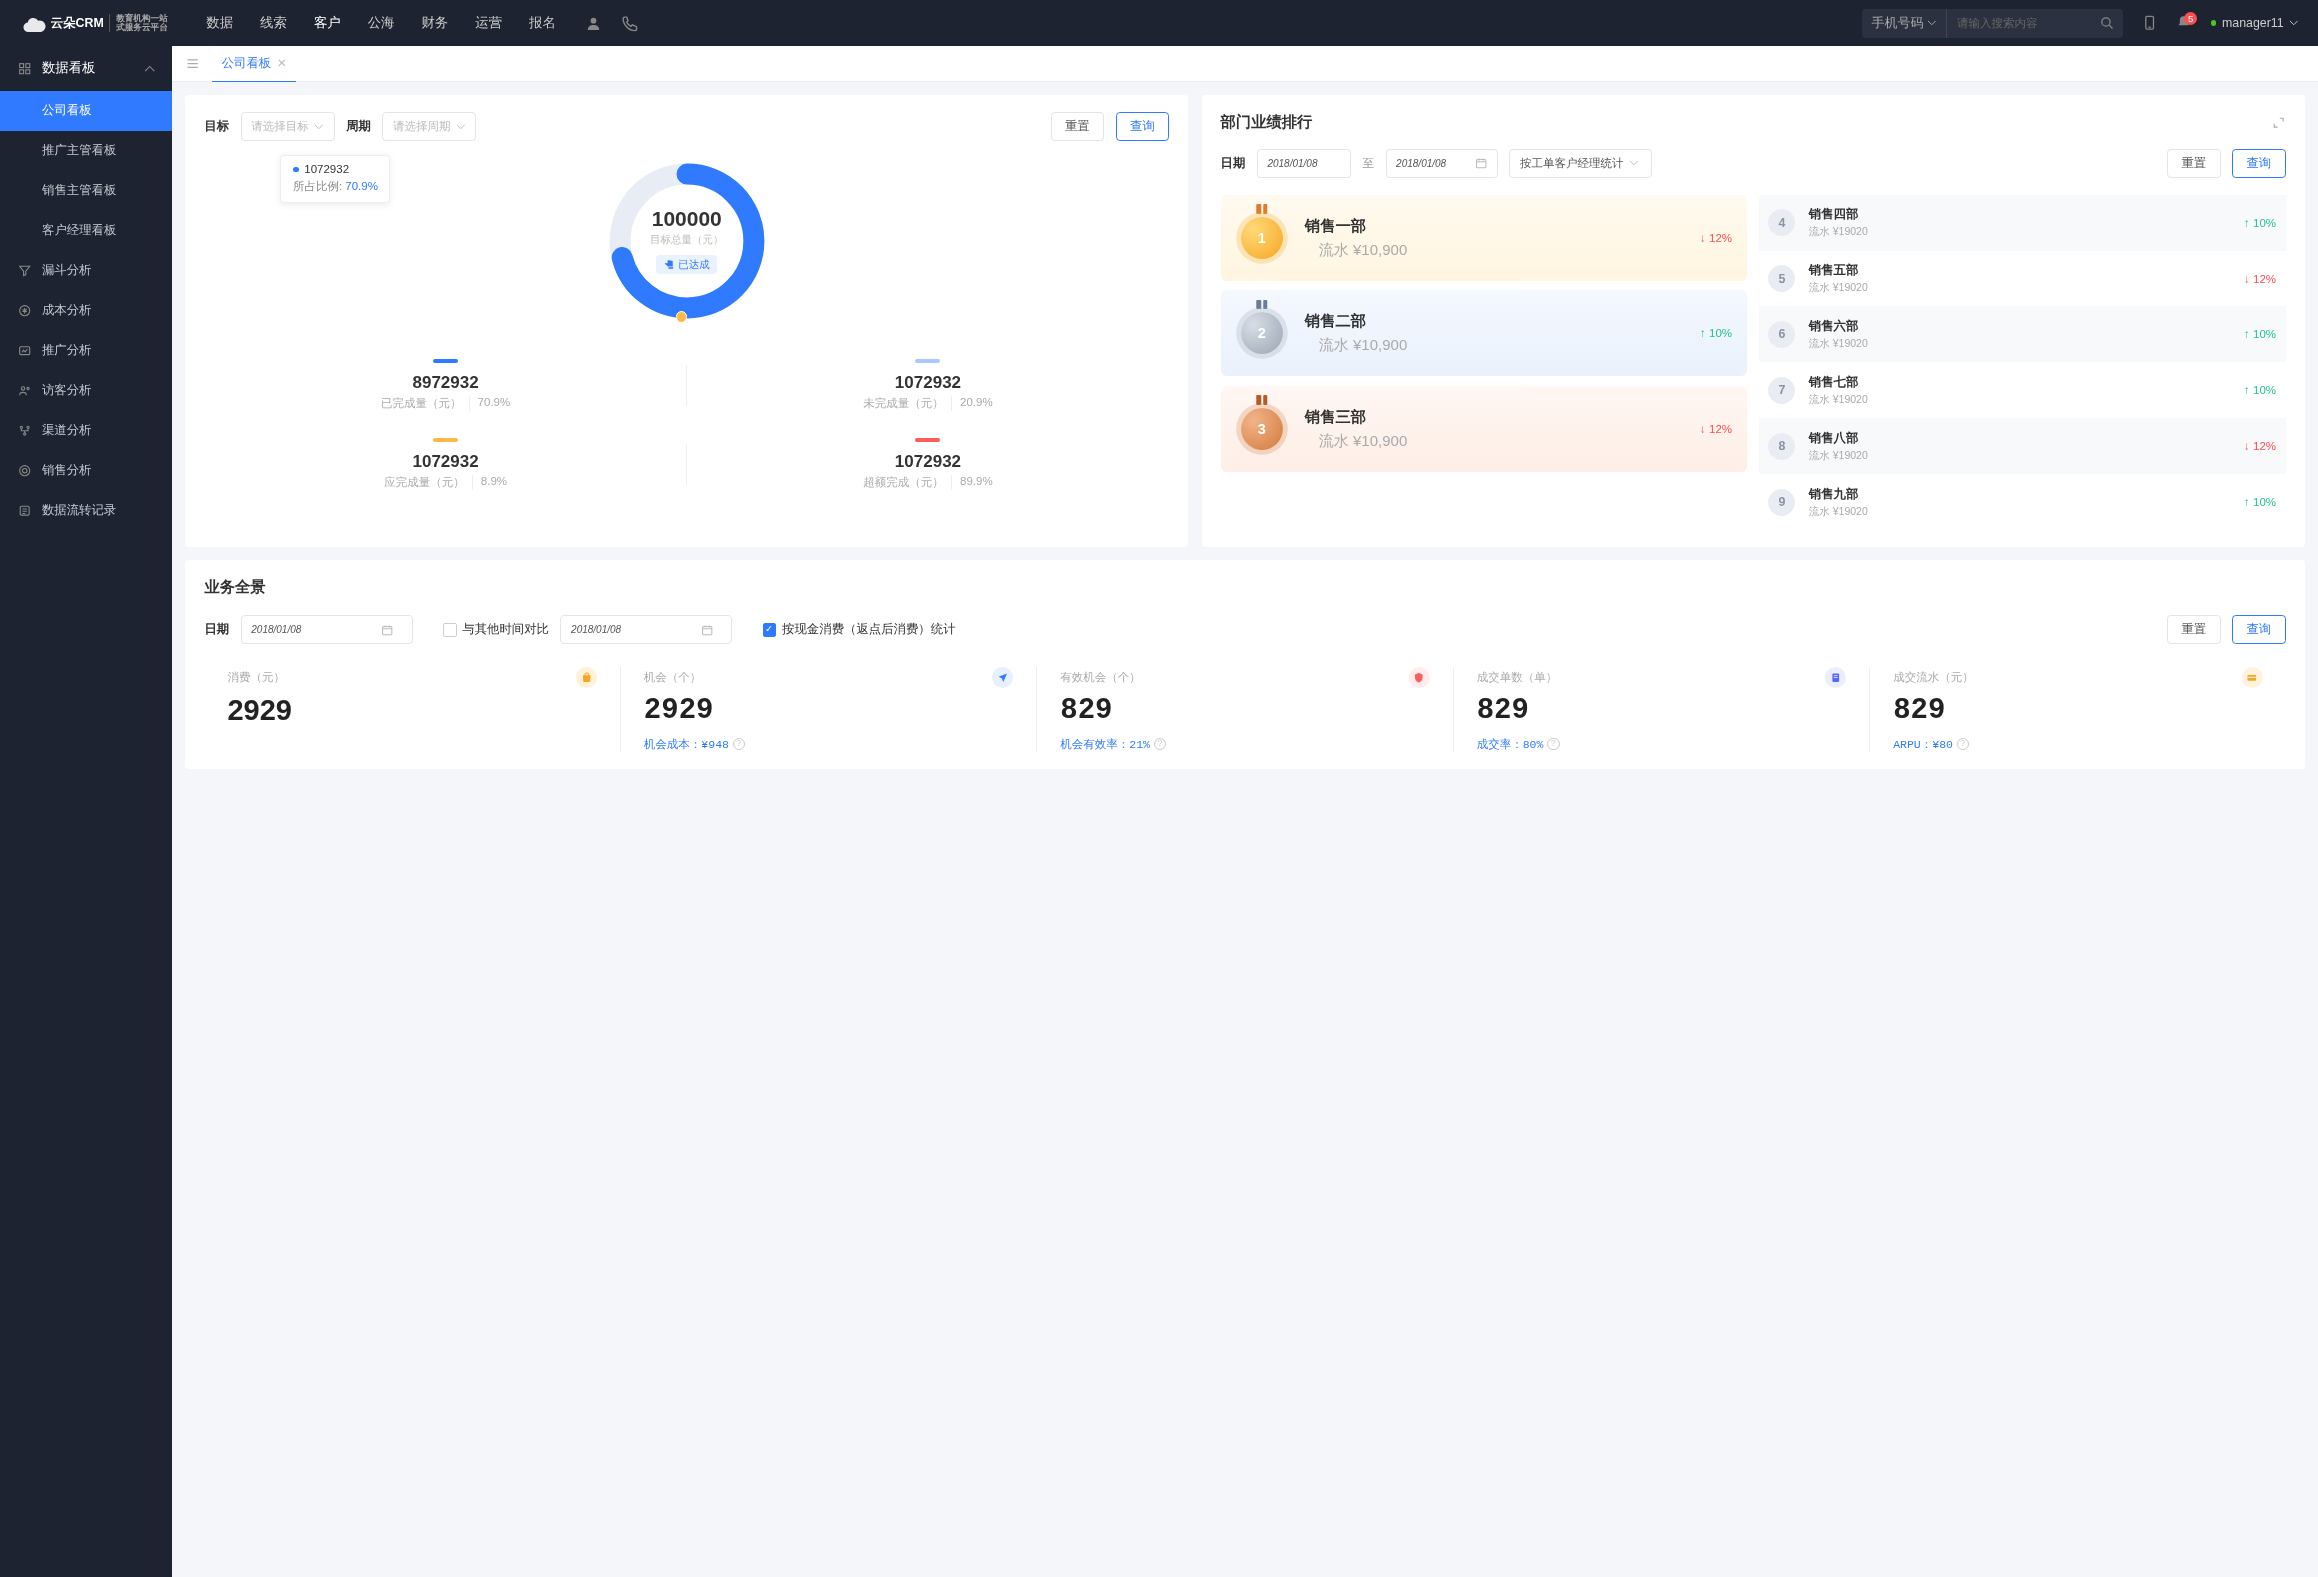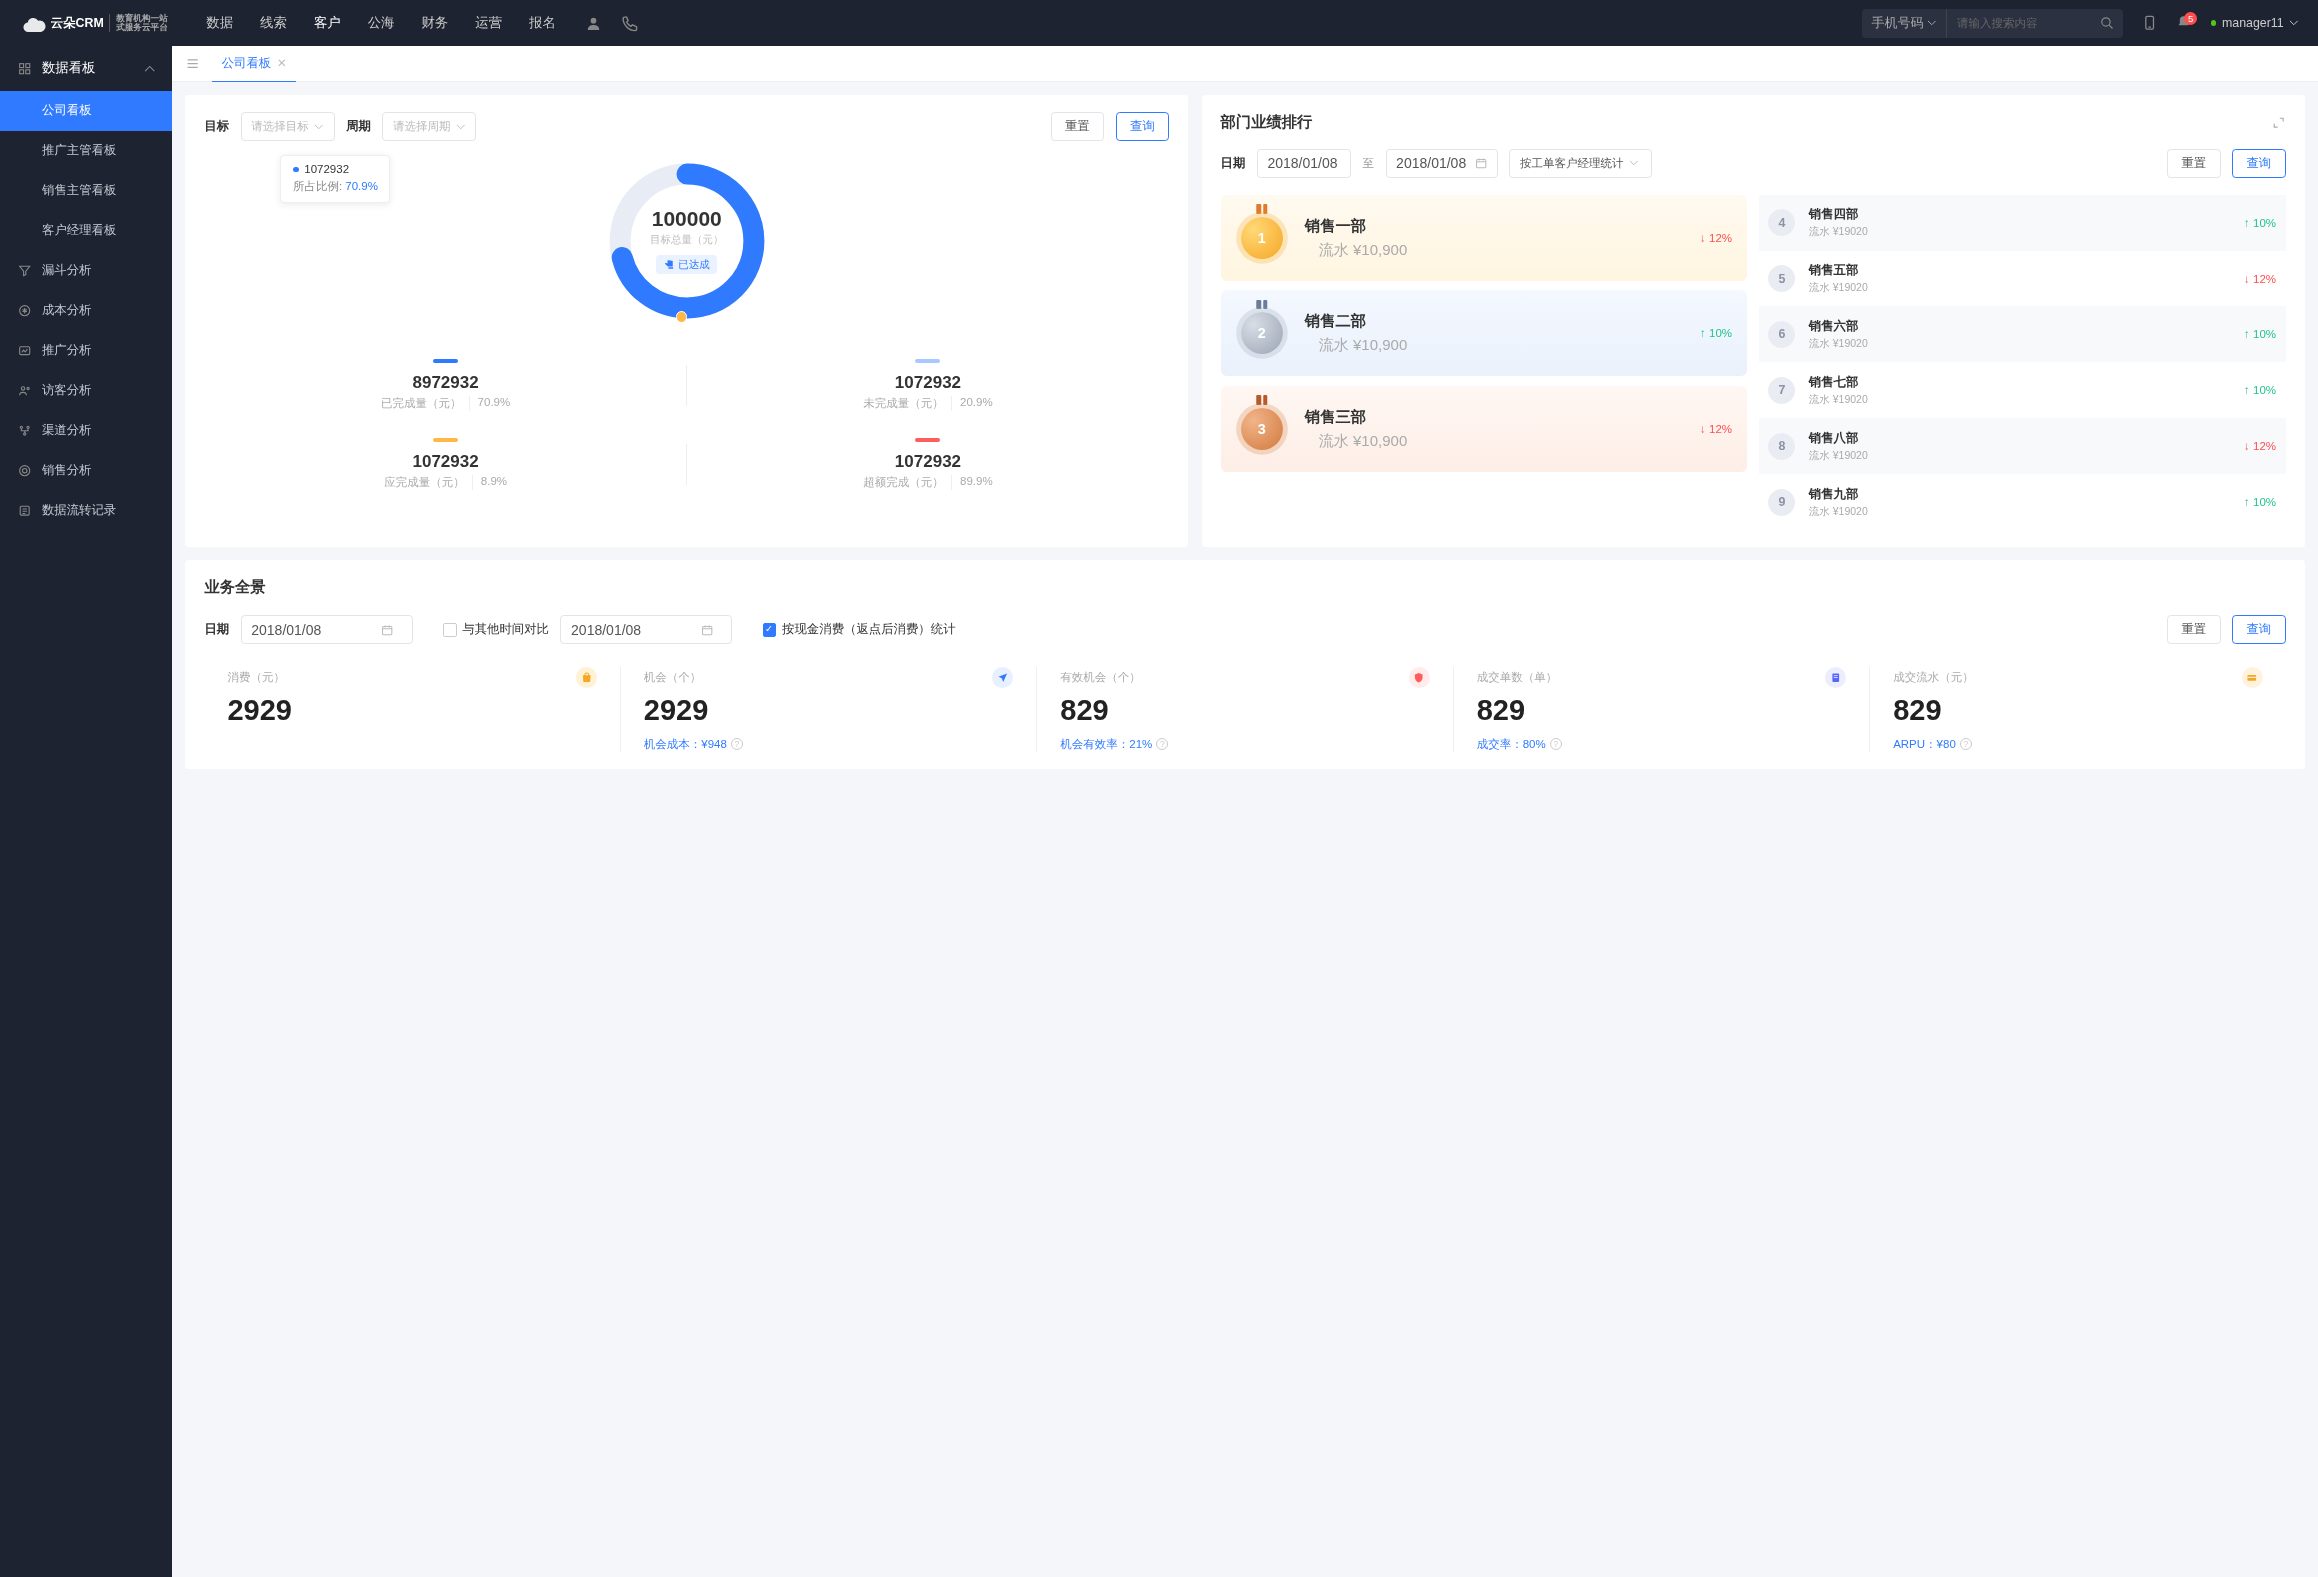--- a/index.html
+++ b/index.html
@@ -46,21 +46,21 @@
 .content { padding: 13.4px; display: grid; grid-template-columns: 1fr 1.1fr; gap: 13.4px; }
 .panel { background: #fff; border-radius: 3.8px; padding: 17px 19px; }
 .panel-wide { grid-column: 1 / -1; }
 .panel-header { display: flex; align-items: center; justify-content: space-between; margin-bottom: 15.3px; }
 .panel-title { font-size: 15.3px; font-weight: 600; }
 .panel-expand { color: #aaa; cursor: pointer; }
 .filter-row { display: flex; align-items: center; gap: 11.5px; flex-wrap: wrap; }
 .filter-row .lbl { font-size: 12.4px; font-weight: 600; color: #333; }
 .sel, .date-inp { border: 1px solid #e2e4ea; border-radius: 3.8px; height: 29px; padding: 0 9.6px; font-size: 11.5px; display: flex; align-items: center; gap: 5.7px; color: #bbb; cursor: pointer; background: #fff; min-width: 86px; }
 .sel svg, .date-inp svg { color: #bbb; }
-.date-inp input { border: none; outline: none; width: 73px; font-size: 14px; color: #555; }
+.date-inp input { border: none; outline: none; width: 73px; font-size: 10px; color: #555; font-style: italic; }
 .filter-sep { color: #999; font-size: 11.5px; }
 .btn { height: 29px; padding: 0 13.4px; border: 1px solid #e2e4ea; border-radius: 3.8px; background: #fff; font-size: 12.4px; cursor: pointer; color: #555; }
 .btn-primary-outline { border-color: #2f7aff; color: #2f7aff; }
 .push-right { margin-left: auto; }
 
 
 .donut-area { display: flex; justify-content: center; margin-top: 13.4px; position: relative; }
 .tooltip { position: absolute; left: 76px; top: 0; background: #fff; border: 1px solid #eee; box-shadow: 0 1.9px 7.6px rgba(0,0,0,.08); border-radius: 3.8px; padding: 7.6px 11.5px; font-size: 11.5px; }
 .tooltip .tt-row1 { color: #333; display: flex; align-items: center; gap: 5.7px; }
 .tooltip .dot { width: 5.7px; height: 5.7px; border-radius: 50%; background: #2f7aff; }
@@ -107,21 +107,21 @@
 .rank-right { flex: 1; }
 .rank-row { display: flex; align-items: center; padding: 11.5px 9.6px; }
 .rank-row:nth-child(odd) { background: #f8f9fb; }
 .rank-num { width: 27px; height: 27px; border-radius: 50%; background: #e9edf3; color: #8a93a5; display: flex; align-items: center; justify-content: center; font-size: 12.4px; font-weight: 600; margin-right: 13.4px; }
 .rank-row .rname { font-size: 12.4px; font-weight: 600; }
 .rank-row .rsub { font-size: 10.5px; color: #aaa; margin-top: 1.9px; }
 
 
 .ov-cards { display: flex; margin-top: 23px; }
 .ov-card { flex: 1; padding: 0 23px; position: relative; }
-.ov-card + .ov-card { border-left: 1px solid #eee; }
+.ov-card + .ov-card { border-left: 1px solid #eee; font-family: Liberation Mono, monospace; }
 .ov-head { display: flex; justify-content: space-between; align-items: center; }
 .ov-title { font-size: 11.5px; color: #aaa; }
 .ov-icon { width: 21px; height: 21px; border-radius: 50%; display: flex; align-items: center; justify-content: center; font-size: 10.5px; }
 .ov-num { font-size: 29px; font-weight: 700; margin-top: 5.7px; color: #222; }
 .ov-foot { font-size: 11.5px; color: #2f7aff; margin-top: 9.6px; display: flex; align-items: center; gap: 3.8px; }
 .ov-foot .q { width: 12.4px; height: 12.4px; border: 1px solid #ccc; border-radius: 50%; color: #ccc; font-size: 8.6px; display: inline-flex; align-items: center; justify-content: center; }
 
 .chk { width: 13.4px; height: 13.4px; border: 1px solid #ccc; border-radius: 1.9px; display: inline-block; margin-right: 5.7px; vertical-align: -1.9px; }
 .chk.checked { background: #2f7aff; border-color: #2f7aff; position: relative; }
 .chk.checked::after { content: "✓"; color: #fff; font-size: 9.6px; position: absolute; left: 1px; top: -1px; }

